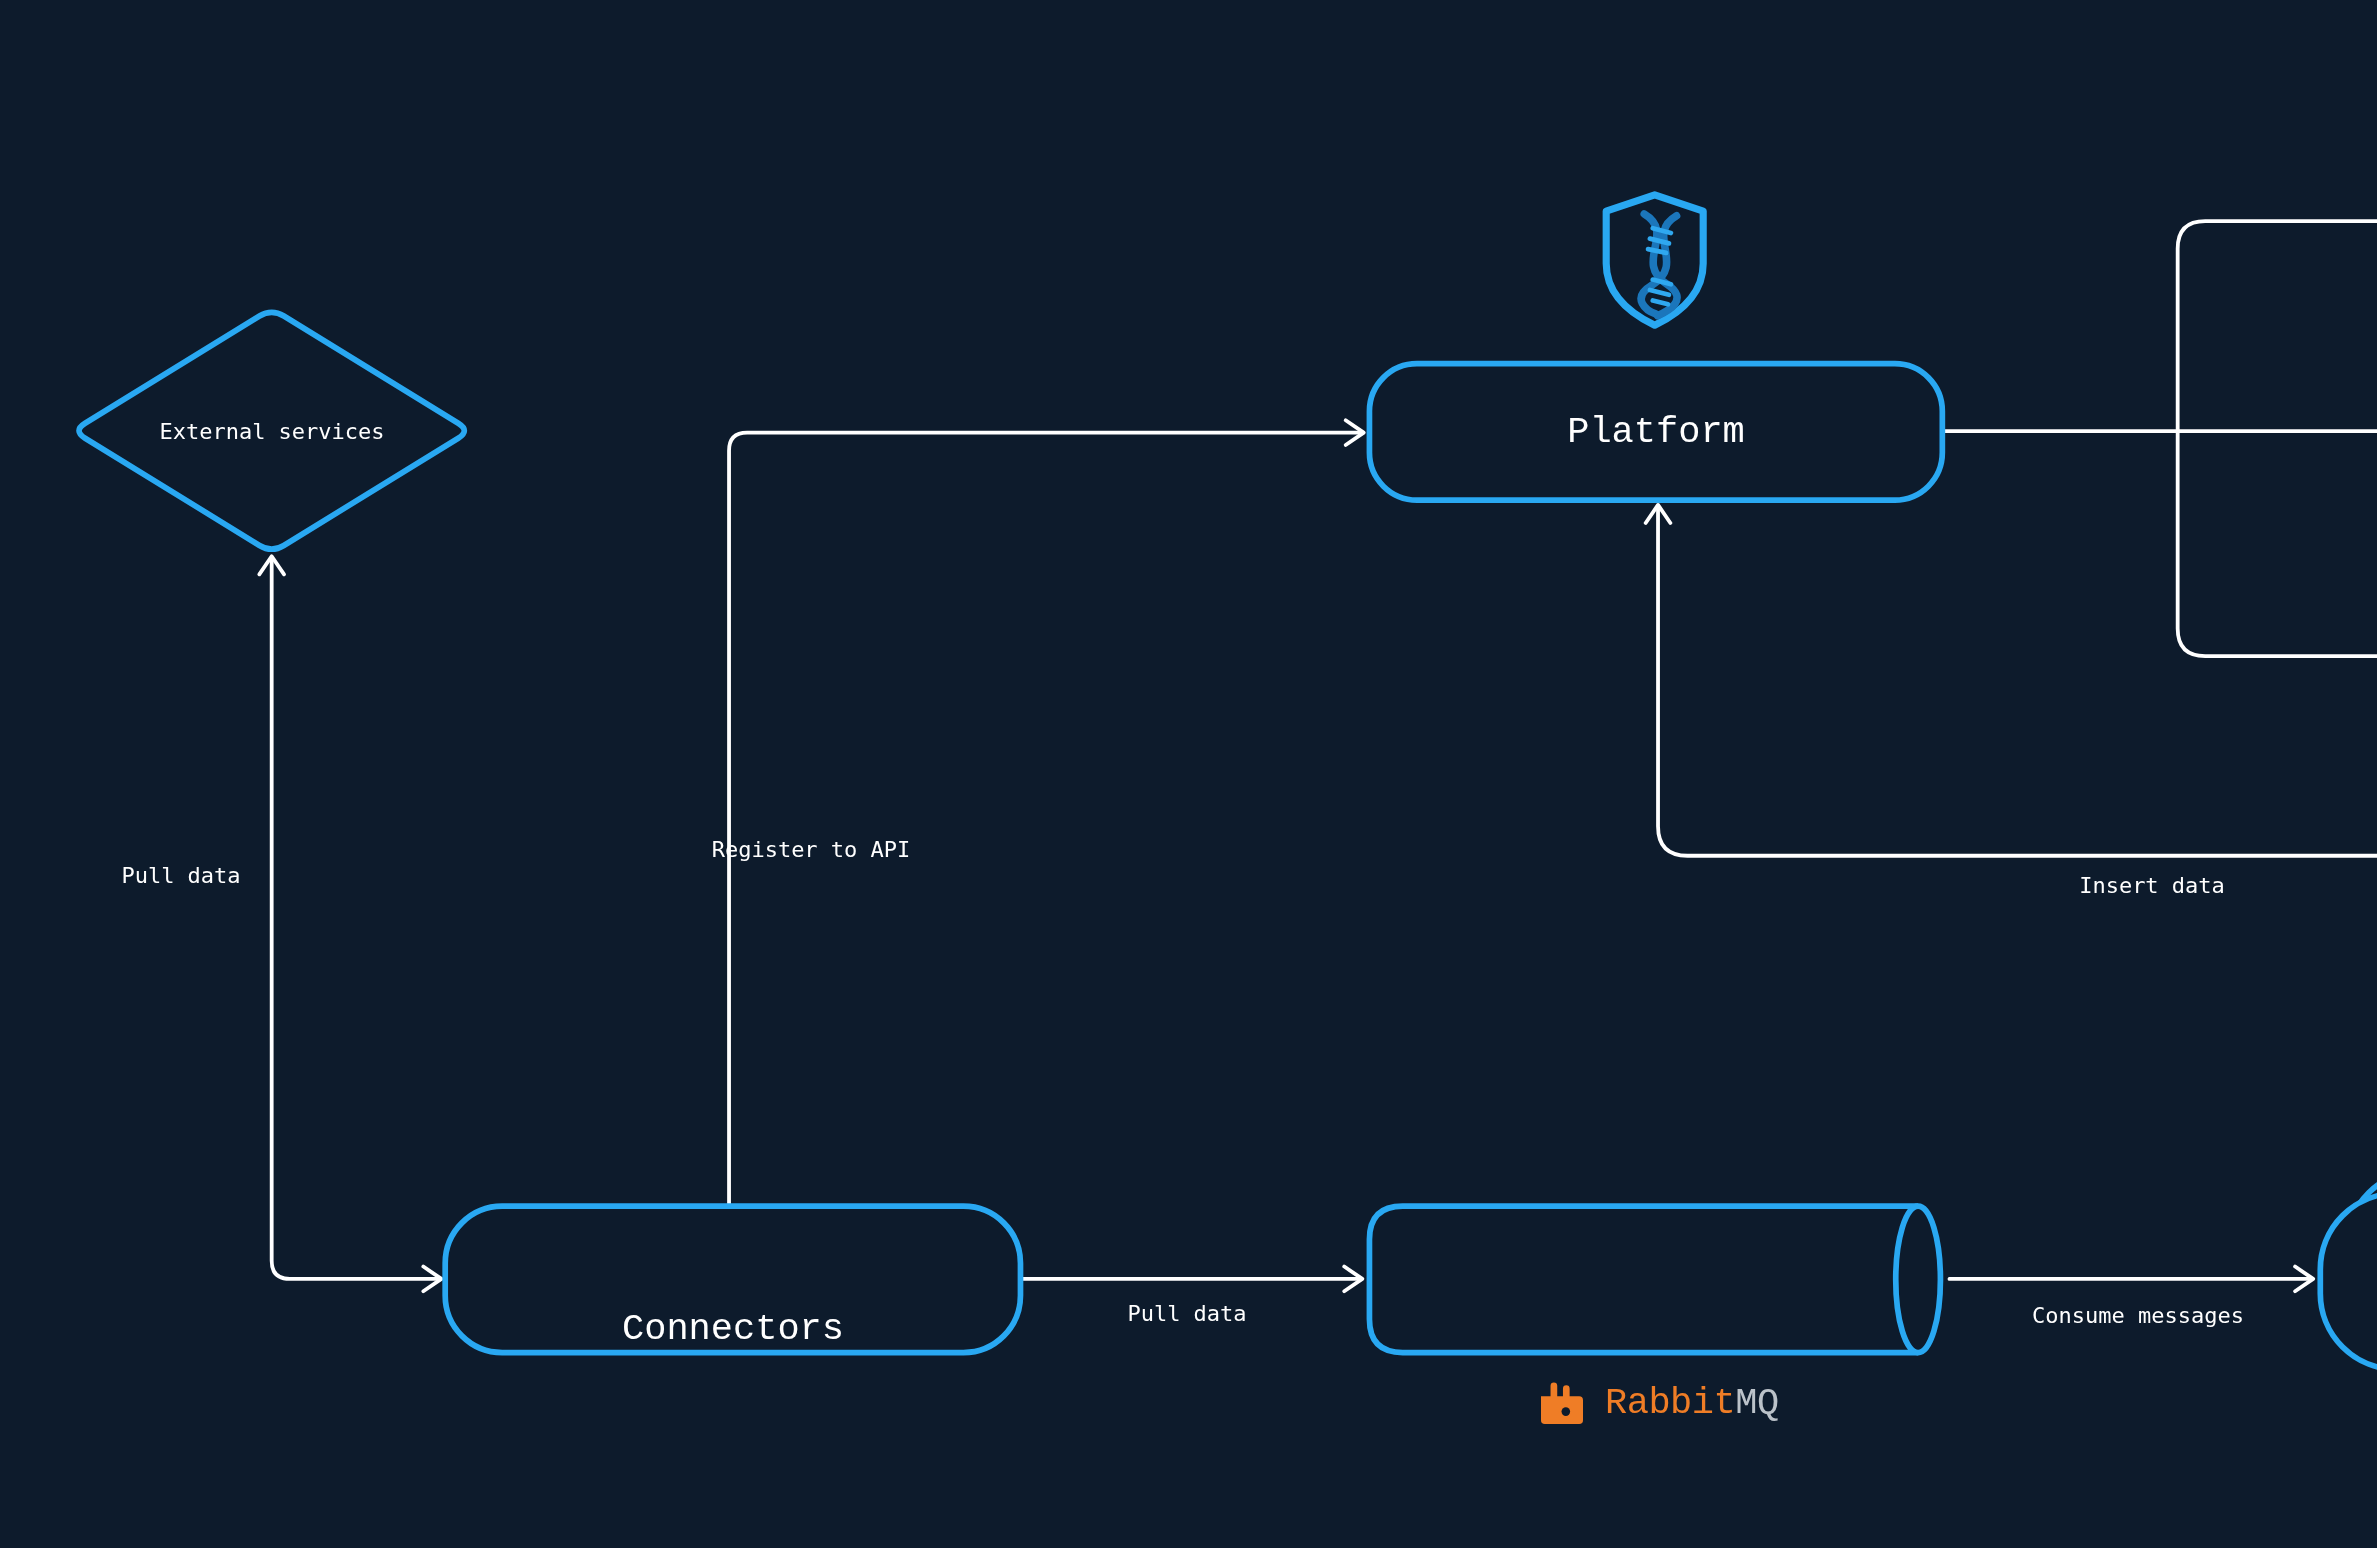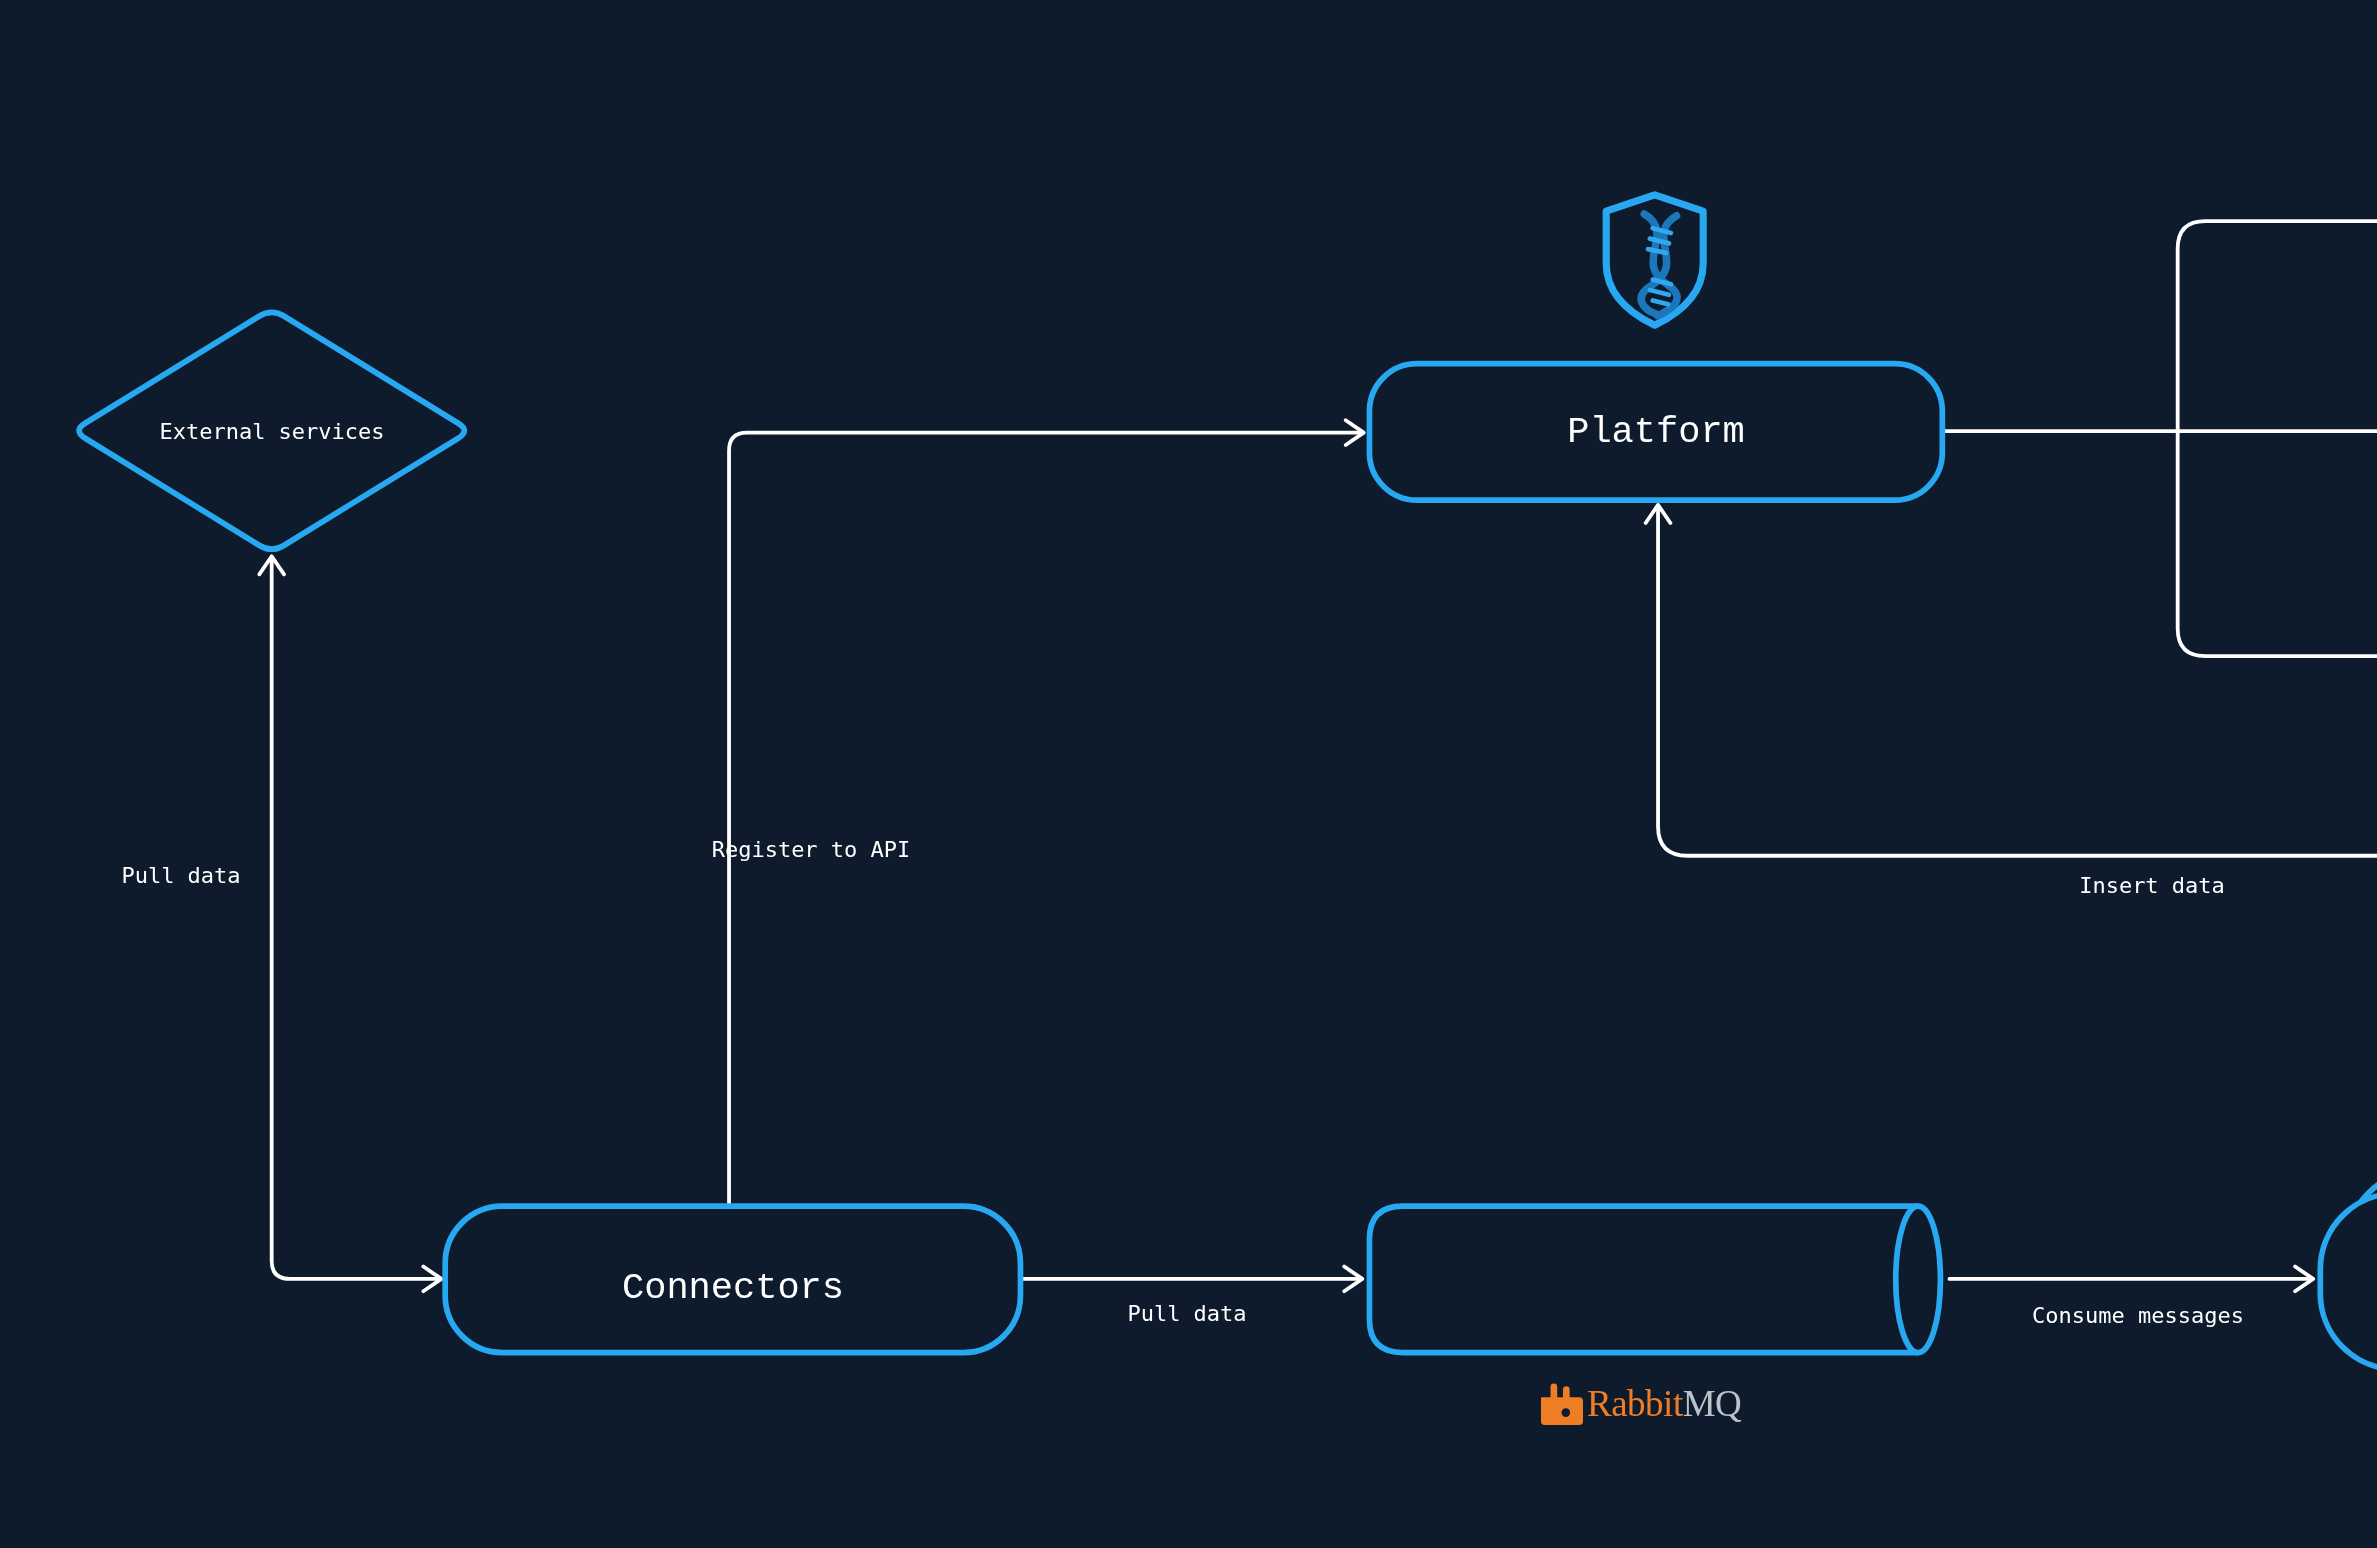--- a/index.html
+++ b/index.html
@@ -7,22 +7,22 @@
           font-family:"DejaVu Sans Mono",monospace;}
   .shapes{position:absolute;left:0;top:0;width:3201px;height:1548px;}
   .node-label{position:absolute;transform:translate(-50%,-50%);color:#fff;font-size:37px;
               white-space:nowrap;font-family:Liberation Mono, monospace;}
   .diamond-label{position:absolute;transform:translate(-50%,-50%);color:#fff;font-size:22px;
               white-space:nowrap;font-family:"DejaVu Sans Mono",monospace;}
   .edge-label{position:absolute;transform:translate(-50%,-50%);color:#fff;font-size:22px;
               white-space:nowrap;font-family:"DejaVu Sans Mono",monospace;}
   .brand{position:absolute;display:flex;align-items:center;}
   .brand svg{flex:0 0 auto;}
-  .rabbit-word{font-family:Liberation Serif, serif;font-size:37px;font-weight:400;
-           letter-spacing:-0.5px;margin-left:1px;color:#EF7D26;}
+  .rabbit-word{font-family:Liberation Mono, monospace;font-size:37px;font-weight:400;
+           letter-spacing:-0.5px;margin-left:19px;color:#EF7D26;}
   .mq-word{color:#BBC2C9;}
   .py-word{font-family:"Liberation Sans",sans-serif;font-size:42px;font-weight:400;
            color:#fff;letter-spacing:-0.5px;margin-left:11.4px;}
   .py-tm{font-family:"Liberation Sans",sans-serif;font-size:13.3px;color:#E8EBEE;
          align-self:flex-start;margin-top:8.6px;margin-left:4.8px;}
 </style>
 </head>
 <body>
 
 <div class="canvas">
@@ -106,21 +106,21 @@
         <line x1="118" y1="186" x2="156" y2="196"></line>
         <line x1="112" y1="208" x2="152" y2="218"></line>
         <line x1="118" y1="230" x2="150" y2="238"></line>
       </g>
     </g>
   </svg>
 
   <div class="diamond-label" style="left:272px;top:431px">External services</div>
   <div class="node-label" style="left:1656px;top:432px">Platform</div>
 
-  <div class="node-label" style="left:733px;top:1288px">Connectors</div>
+  <div class="node-label" style="left:733px;top:1329px">Connectors</div>
 
   <div class="edge-label" style="left:181px;top:875px">Pull data</div>
   <div class="edge-label" style="left:811px;top:849px">Register to API</div>
   <div class="edge-label" style="left:1187px;top:1313px">Pull data</div>
   <div class="edge-label" style="left:2138px;top:1315px">Consume messages</div>
   <div class="edge-label" style="left:2152px;top:885px">Insert data</div>
 
   <div class="brand" style="left:1538px;top:1382px">
     <svg width="48" height="42" viewBox="0 0 100 88">
       <path d="M 6,30 h 20 V 8 a 7,7 0 0 1 14,0 v 22 h 12 V 14 a 7,7 0 0 1 14,0 v 16 h 20 a 8,8 0 0 1 8,8 v 42

